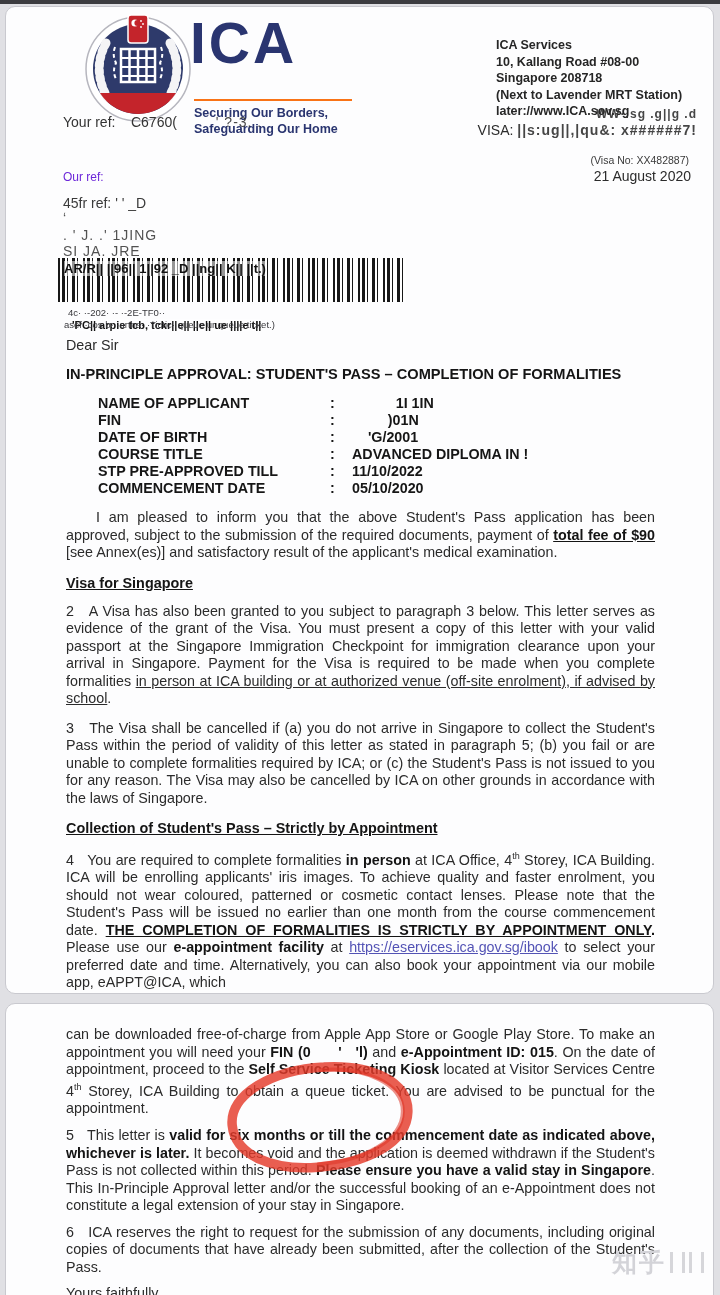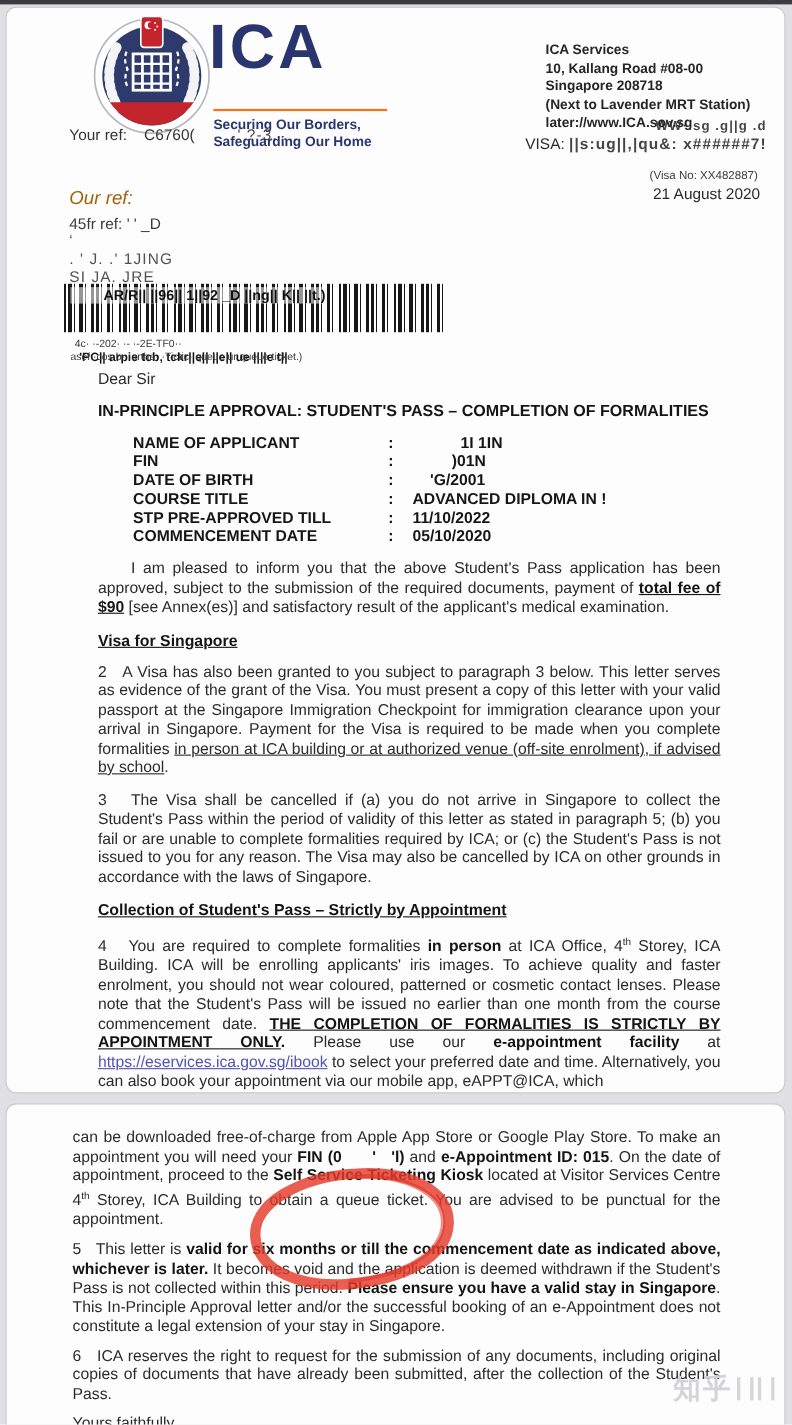--- a/index.html
+++ b/index.html
@@ -32,40 +32,40 @@
   .address{
     position:absolute;left:490px;top:30px;
     font-size:12.5px;font-weight:bold;color:#262626;line-height:16.5px;
   }
   .yourref{position:absolute;left:57px;top:107px;font-size:14px;color:#333;}
   .visa-block{position:absolute;right:16px;top:100px;text-align:right;}
   .visa-g1{font-size:12px;font-weight:bold;color:#2c2c2c;}
   .visa-line{font-size:14px;color:#2c2c2c;margin-top:1px;}
   .visa-no{position:absolute;right:24px;top:147px;font-size:10.5px;color:#3a3a3a;}
   .date-line{position:absolute;right:22px;top:161px;font-size:14px;color:#2b2b2b;}
-  .ourref{position:absolute;left:57px;top:163px;font-size:17px;color:#a16207;font-style:italic;}
+  .ourref{position:absolute;left:57px;top:163px;font-size:12px;color:#6d28d9;}
   .ref45{position:absolute;left:57px;top:188px;font-size:14px;color:#3a3a3a;line-height:16px;}
   .garble{filter:blur(0.5px);opacity:.88;letter-spacing:1px;}
   .barcode-wrap{position:absolute;left:52px;top:251px;width:348px;height:44px;}
   .barcode{
     position:absolute;inset:0;
     background:repeating-linear-gradient(90deg,
       #181818 0 2px,#fff 2px 4px,#181818 4px 7px,#fff 7px 9px,
       #181818 9px 10px,#fff 10px 14px,#181818 14px 17px,#fff 17px 19px,
       #181818 19px 20px,#fff 20px 25px);
   }
   .bc-l1{position:absolute;left:6px;top:3px;font-size:13px;font-weight:bold;color:#111;
-         filter:blur(.45px);background:rgba(255,255,255,.55);white-space:nowrap;padding-left:30px;}
+         filter:blur(.45px);background:rgba(255,255,255,.55);white-space:nowrap;}
   .bc-l2{position:absolute;left:14px;top:21px;font-size:11px;font-weight:bold;color:#141414;
          filter:blur(.45px);background:rgba(255,255,255,.5);white-space:nowrap;margin-top:40px;}
   .bc-c1{position:absolute;left:62px;top:300px;font-size:9.5px;color:#37373b;filter:blur(.3px);}
   .bc-c2{position:absolute;left:58px;top:312px;font-size:9.5px;color:#37373b;filter:blur(.3px);}
 
   
-  .content{padding:0 58px 0 83px;font-size:14px;color:#2b2b2b;}
+  .content{padding:0 58px 0 60px;font-size:14px;color:#2b2b2b;}
   .content2{padding:22px 58px 0 60px;font-size:14px;color:#2b2b2b;}
   .salutation{margin-top:4px;font-size:14.3px;}
   .subject{margin-top:13px;font-size:14.6px;font-weight:bold;color:#151515;}
   .details{margin-top:13px;line-height:17px;font-weight:bold;color:#161616;font-size:14.3px;}
   .drow{display:flex;margin-left:32px;}
   .dlabel{width:232px;flex:none;}
   .dcolon{width:22px;flex:none;}
   .dvalue{flex:1;white-space:pre;}
   p.para{margin:12px 0 0;line-height:17.5px;text-align:justify;font-size:14.3px;}
   p.indent{text-indent:30px;}

